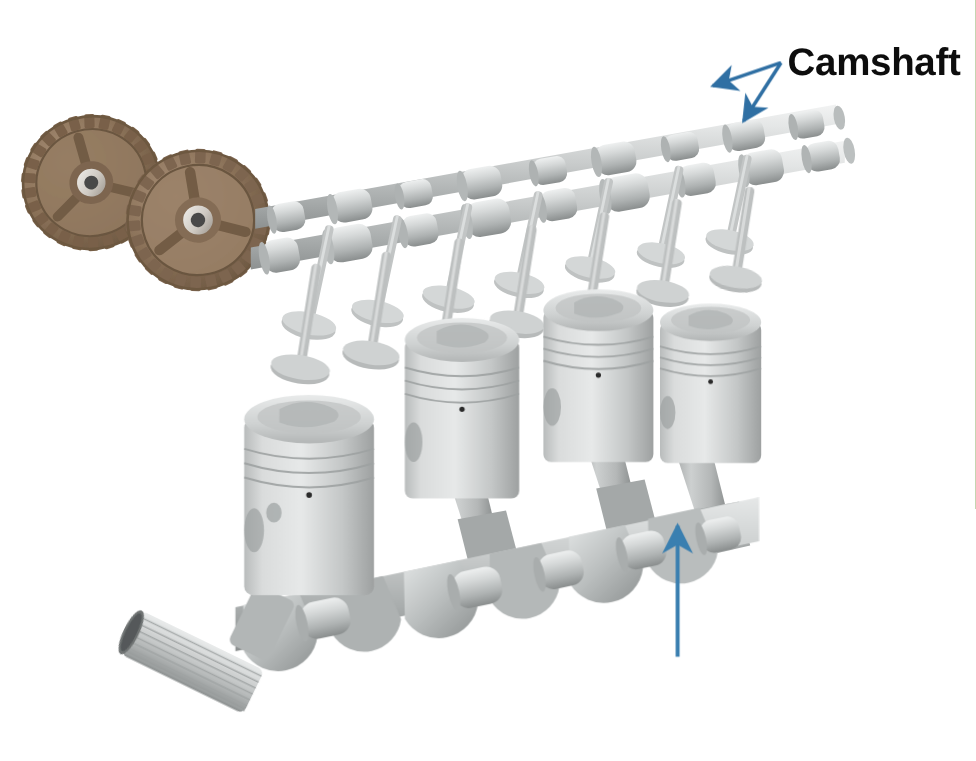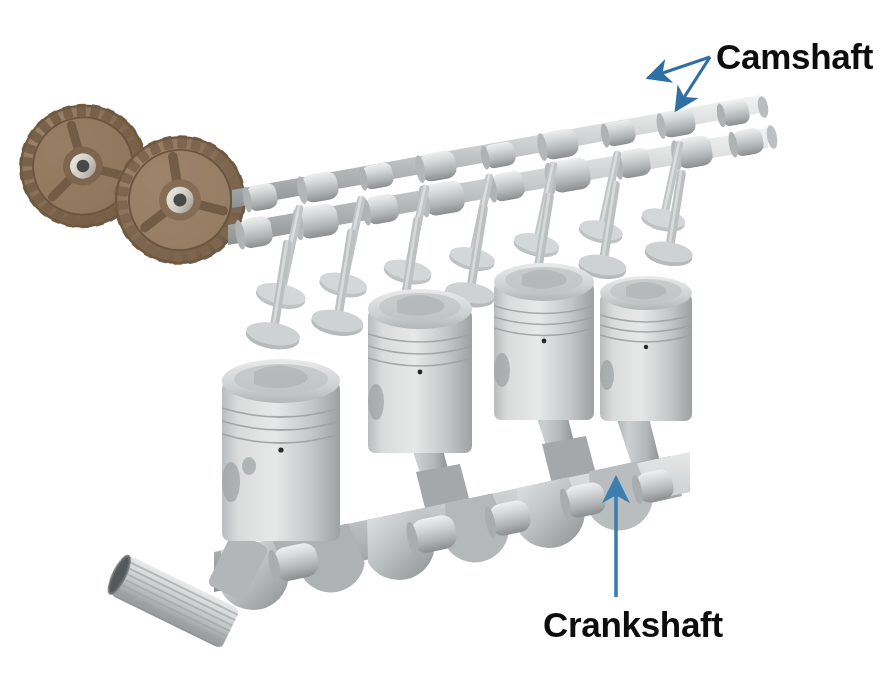--- a/index.html
+++ b/index.html
@@ -548,15 +548,14 @@
 
     <g>
       <line x1="710" y1="57" x2="648" y2="78" stroke="#2f6fa3" stroke-width="3.2" marker-end="url(#arwA)"></line>
       <line x1="710" y1="57" x2="676" y2="110" stroke="#2f6fa3" stroke-width="3.2" marker-end="url(#arwA)"></line>
       <line x1="616" y1="597" x2="616" y2="478" stroke="#3a7fb0" stroke-width="3.6" marker-end="url(#arwB)"></line>
     </g>
   </svg>
 
   <div class="anno-label" id="camshaft-label">Camshaft</div>
 
-  <div class="anno-label" id="crankshaft-label">Crankshaft</div>
 
 </div>
 
 </body></html>

